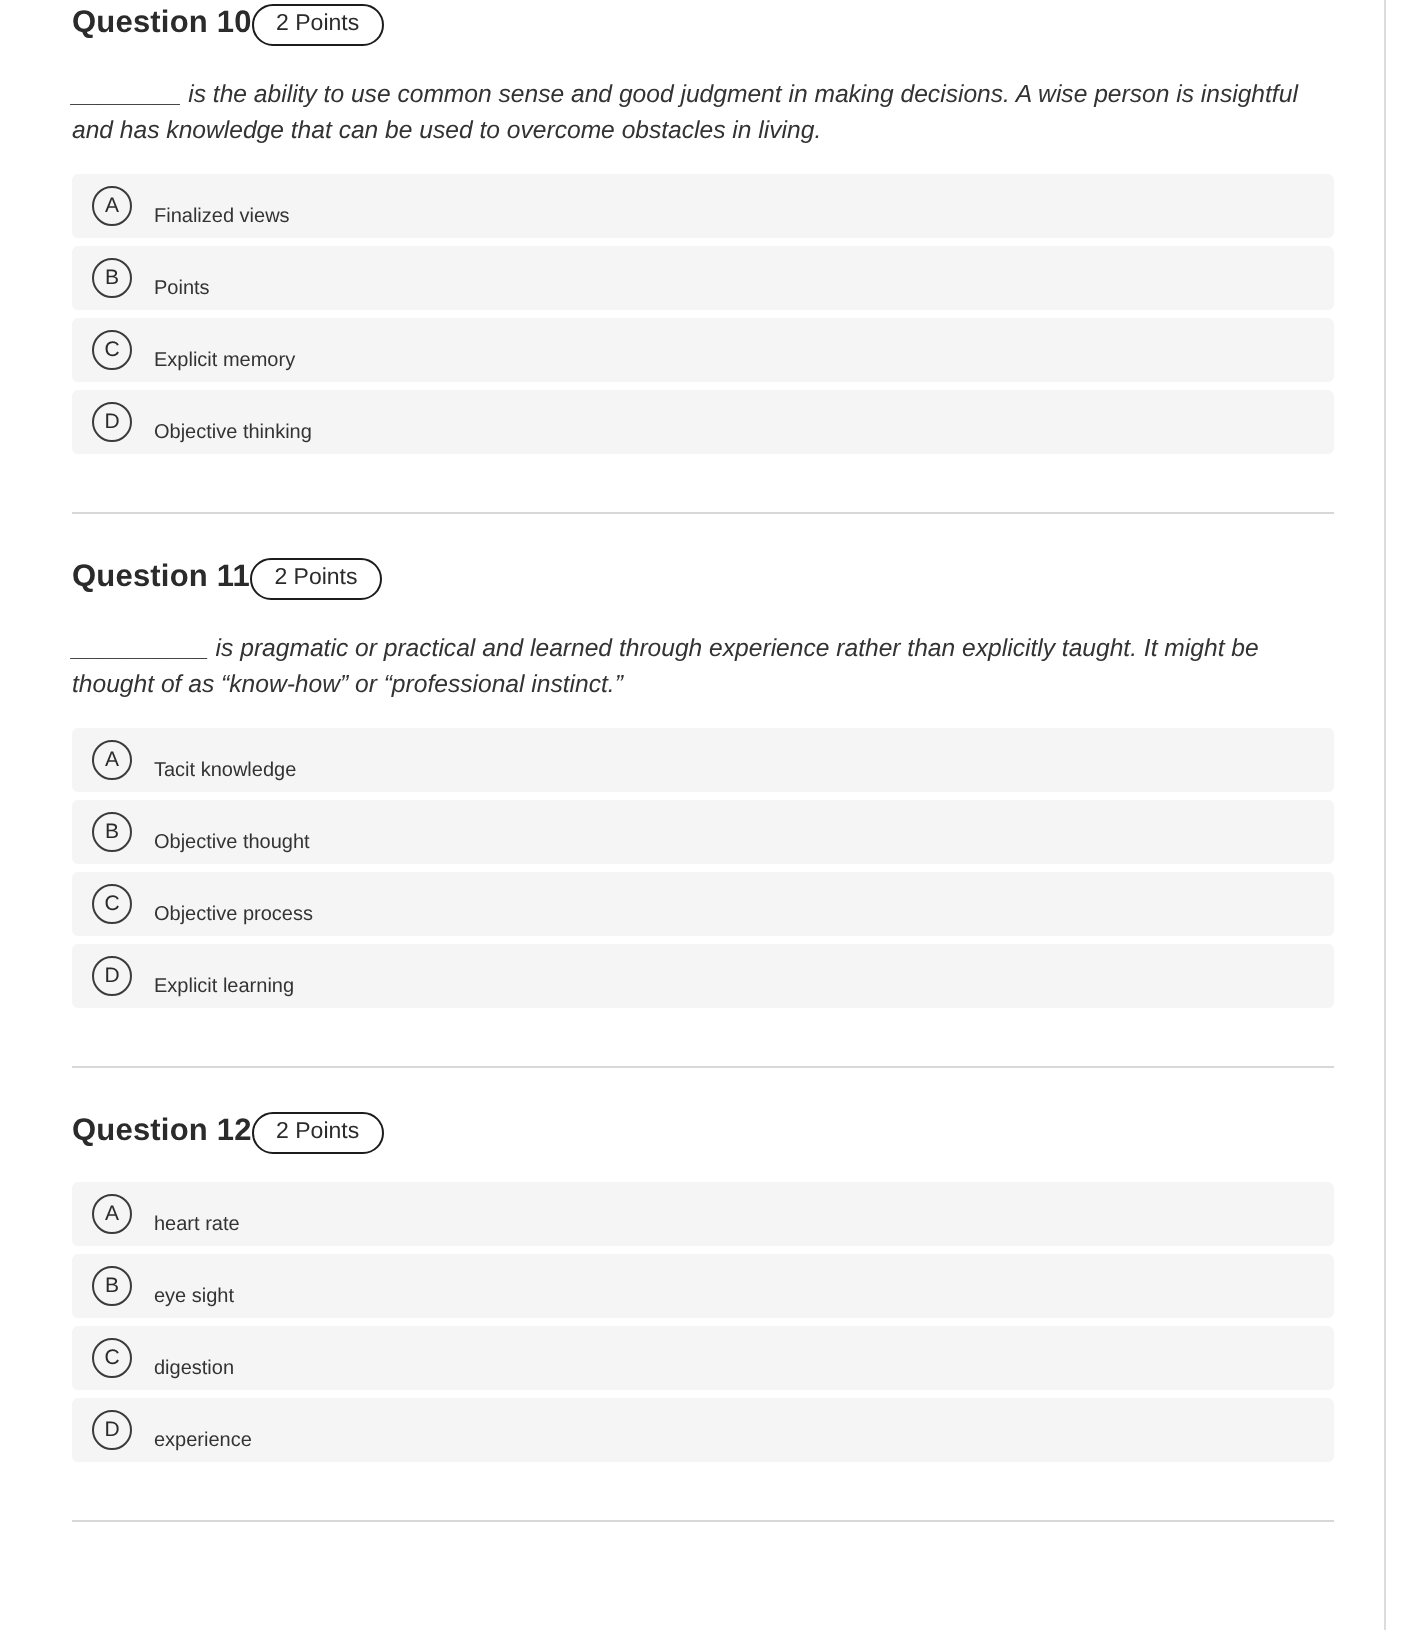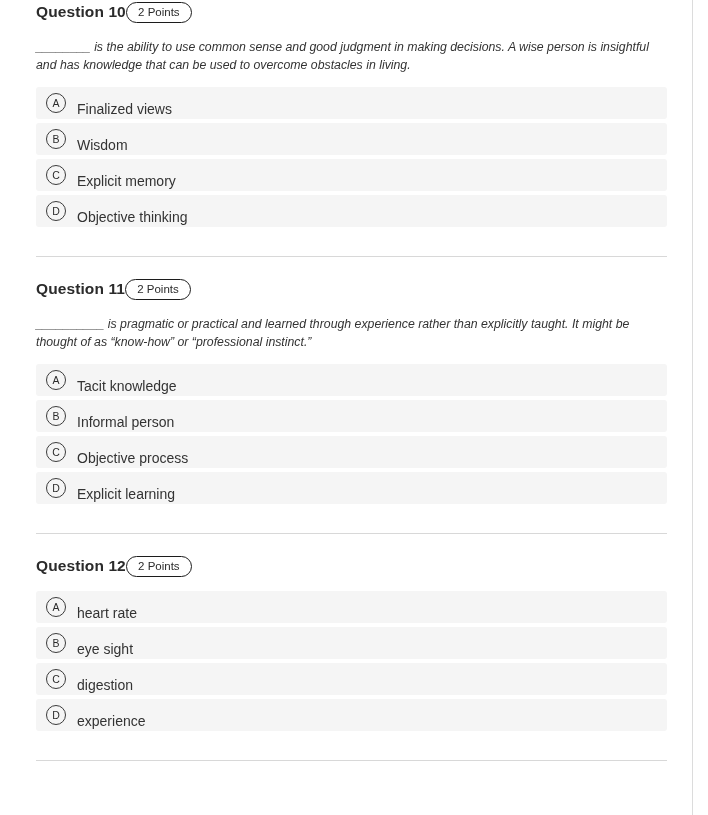--- a/index.html
+++ b/index.html
@@ -113,21 +113,21 @@
     align-items: center;
     justify-content: center;
     font-size: 10.5px;
     color: #2b2b2b;
     background: #f5f5f5;
     line-height: 1;
   }
 
   .opt-text {
     margin-left: 11px;
-    font-size: 14px;
+    font-size: 10px;
     color: #333333;
     line-height: 16px;
     margin-top: 11px;
   }
 
   .q-divider {
     height: 1px;
     background: #d8d8d8;
     margin-top: 29px;
   }
@@ -147,21 +147,21 @@
         <div class="points-badge">2 Points</div>
       </div>
       <p class="q-text">________ is the ability to use common sense and good judgment in making decisions. A wise person is insightful and has knowledge that can be used to overcome obstacles in living.</p>
       <div class="options">
         <div class="option-row">
           <span class="opt-letter">A</span>
           <span class="opt-text">Finalized views</span>
         </div>
         <div class="option-row">
           <span class="opt-letter">B</span>
-          <span class="opt-text">Wisdom</span>
+          <span class="opt-text">Points</span>
         </div>
         <div class="option-row">
           <span class="opt-letter">C</span>
           <span class="opt-text">Explicit memory</span>
         </div>
         <div class="option-row">
           <span class="opt-letter">D</span>
           <span class="opt-text">Objective thinking</span>
         </div>
       </div>
@@ -174,21 +174,21 @@
         <div class="points-badge">2 Points</div>
       </div>
       <p class="q-text">__________ is pragmatic or practical and learned through experience rather than explicitly taught. It might be thought of as “know-how” or “professional instinct.”</p>
       <div class="options">
         <div class="option-row">
           <span class="opt-letter">A</span>
           <span class="opt-text">Tacit knowledge</span>
         </div>
         <div class="option-row">
           <span class="opt-letter">B</span>
-          <span class="opt-text">Informal person</span>
+          <span class="opt-text">Objective thought</span>
         </div>
         <div class="option-row">
           <span class="opt-letter">C</span>
           <span class="opt-text">Objective process</span>
         </div>
         <div class="option-row">
           <span class="opt-letter">D</span>
           <span class="opt-text">Explicit learning</span>
         </div>
       </div>

